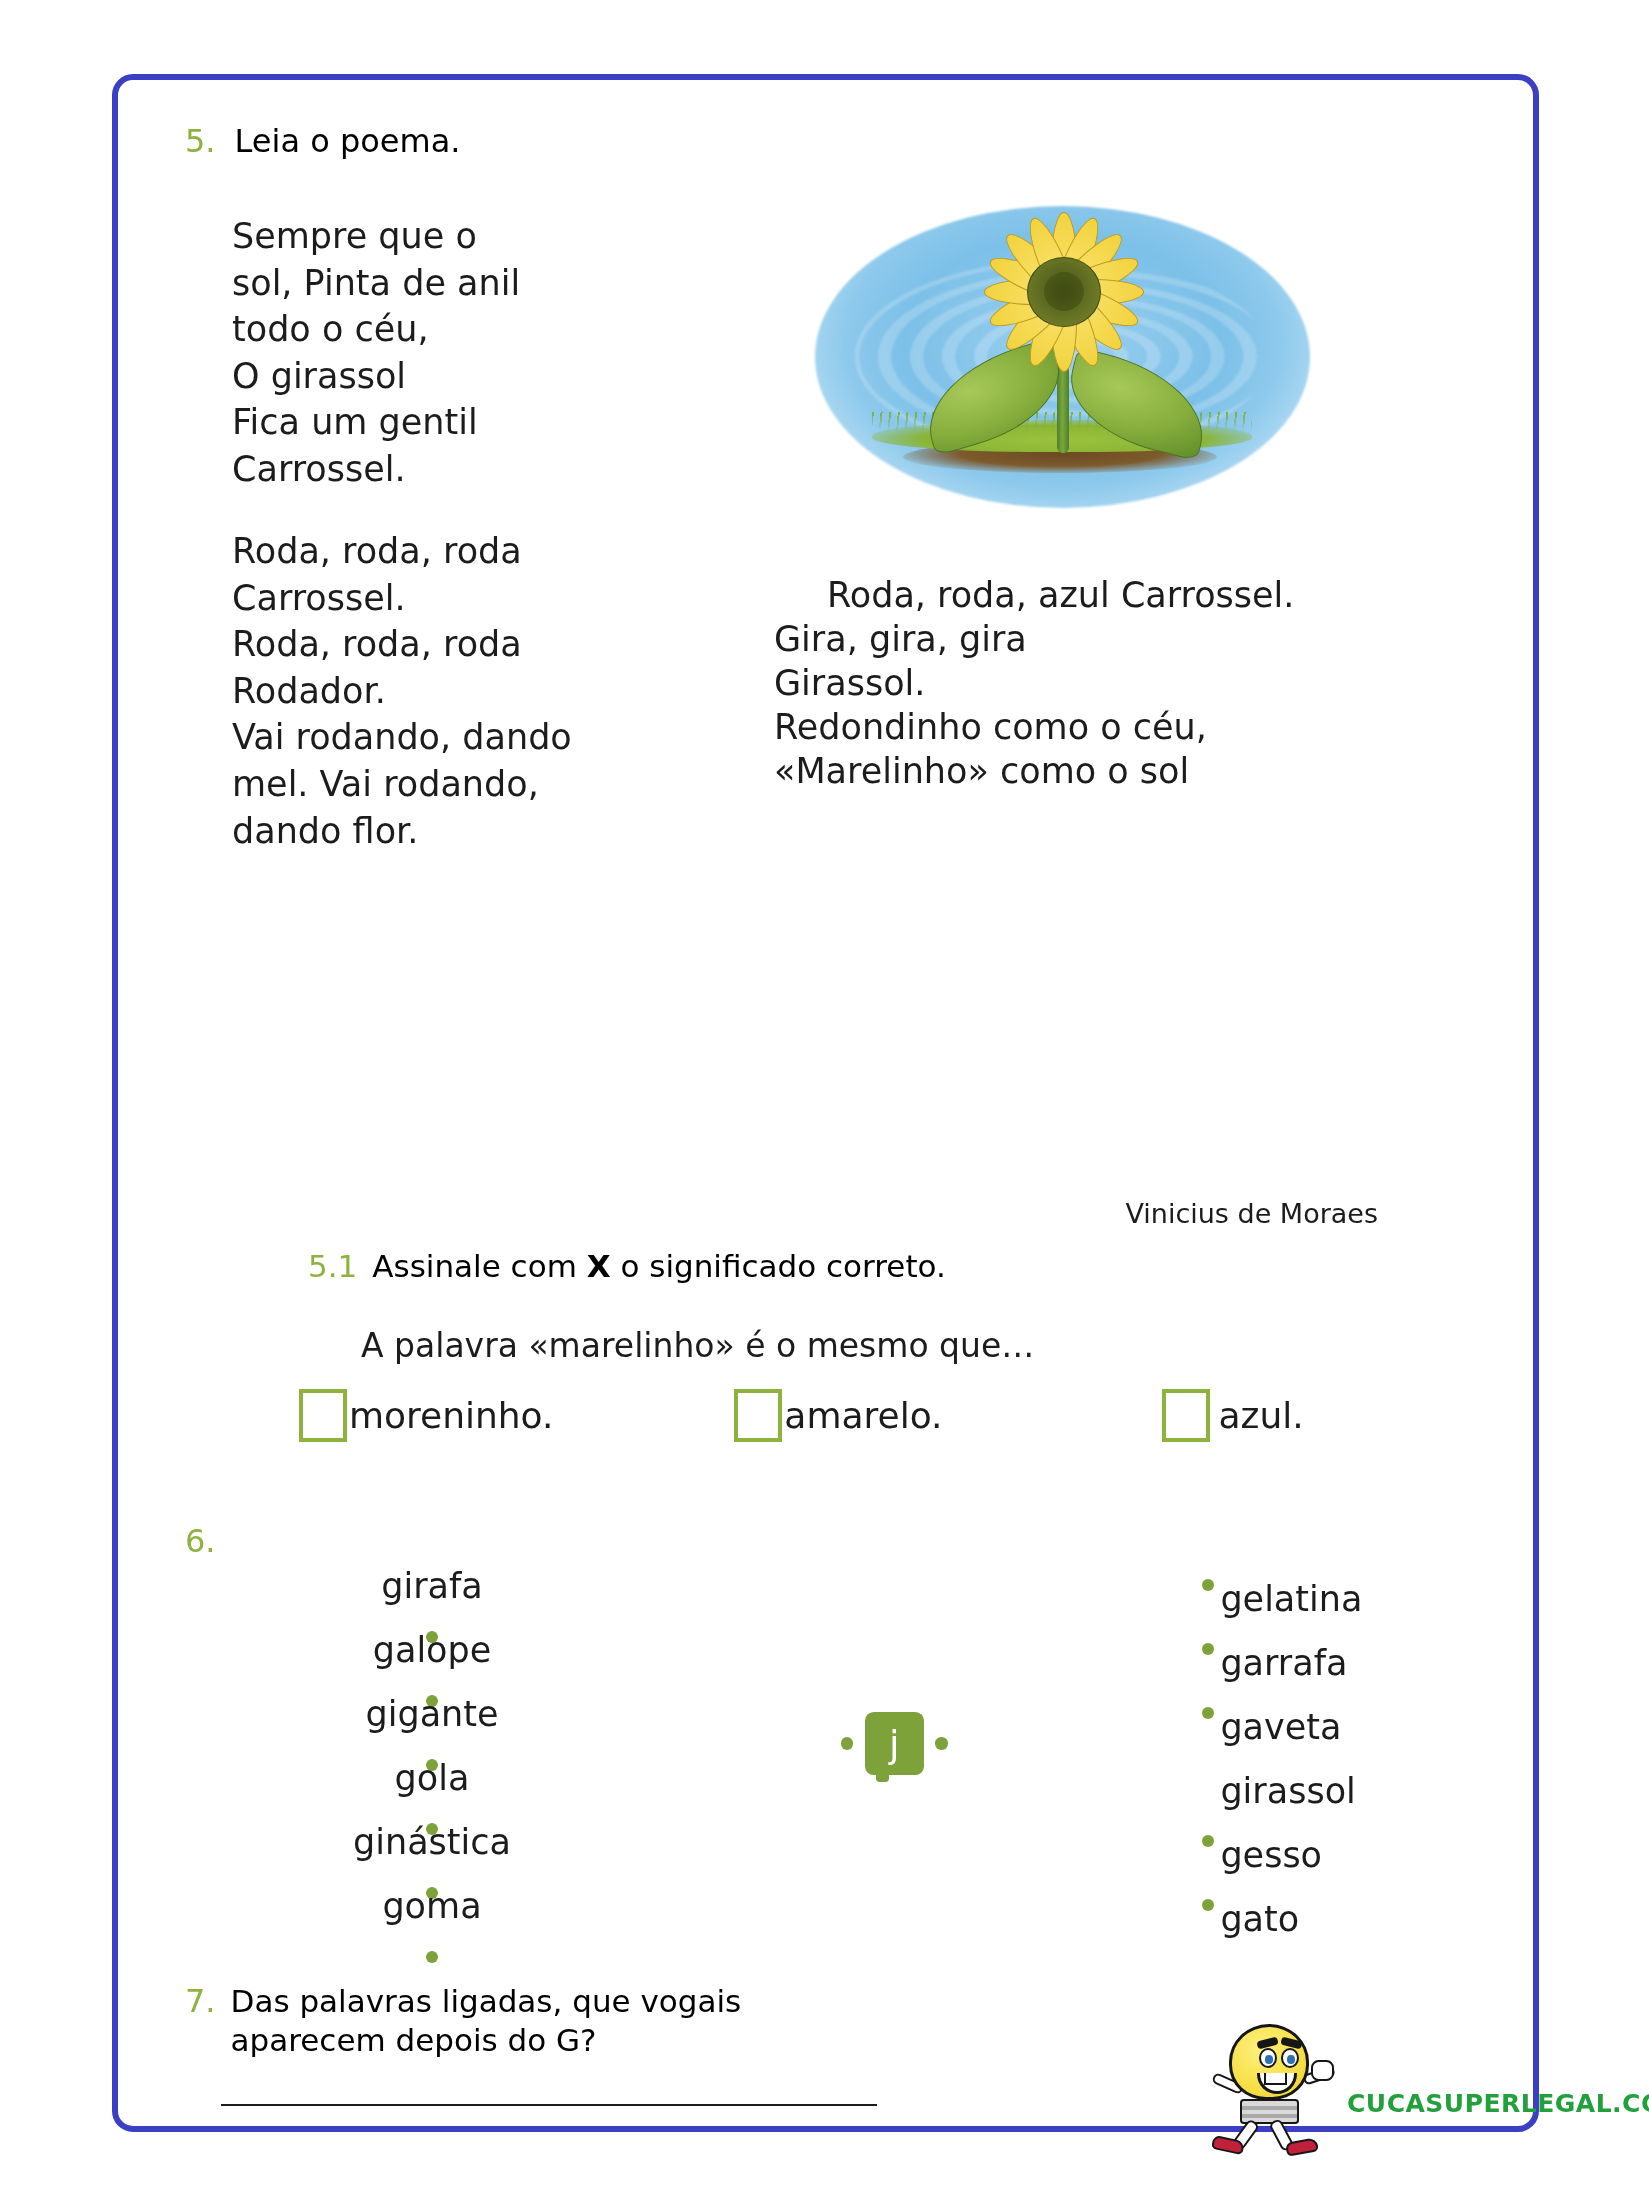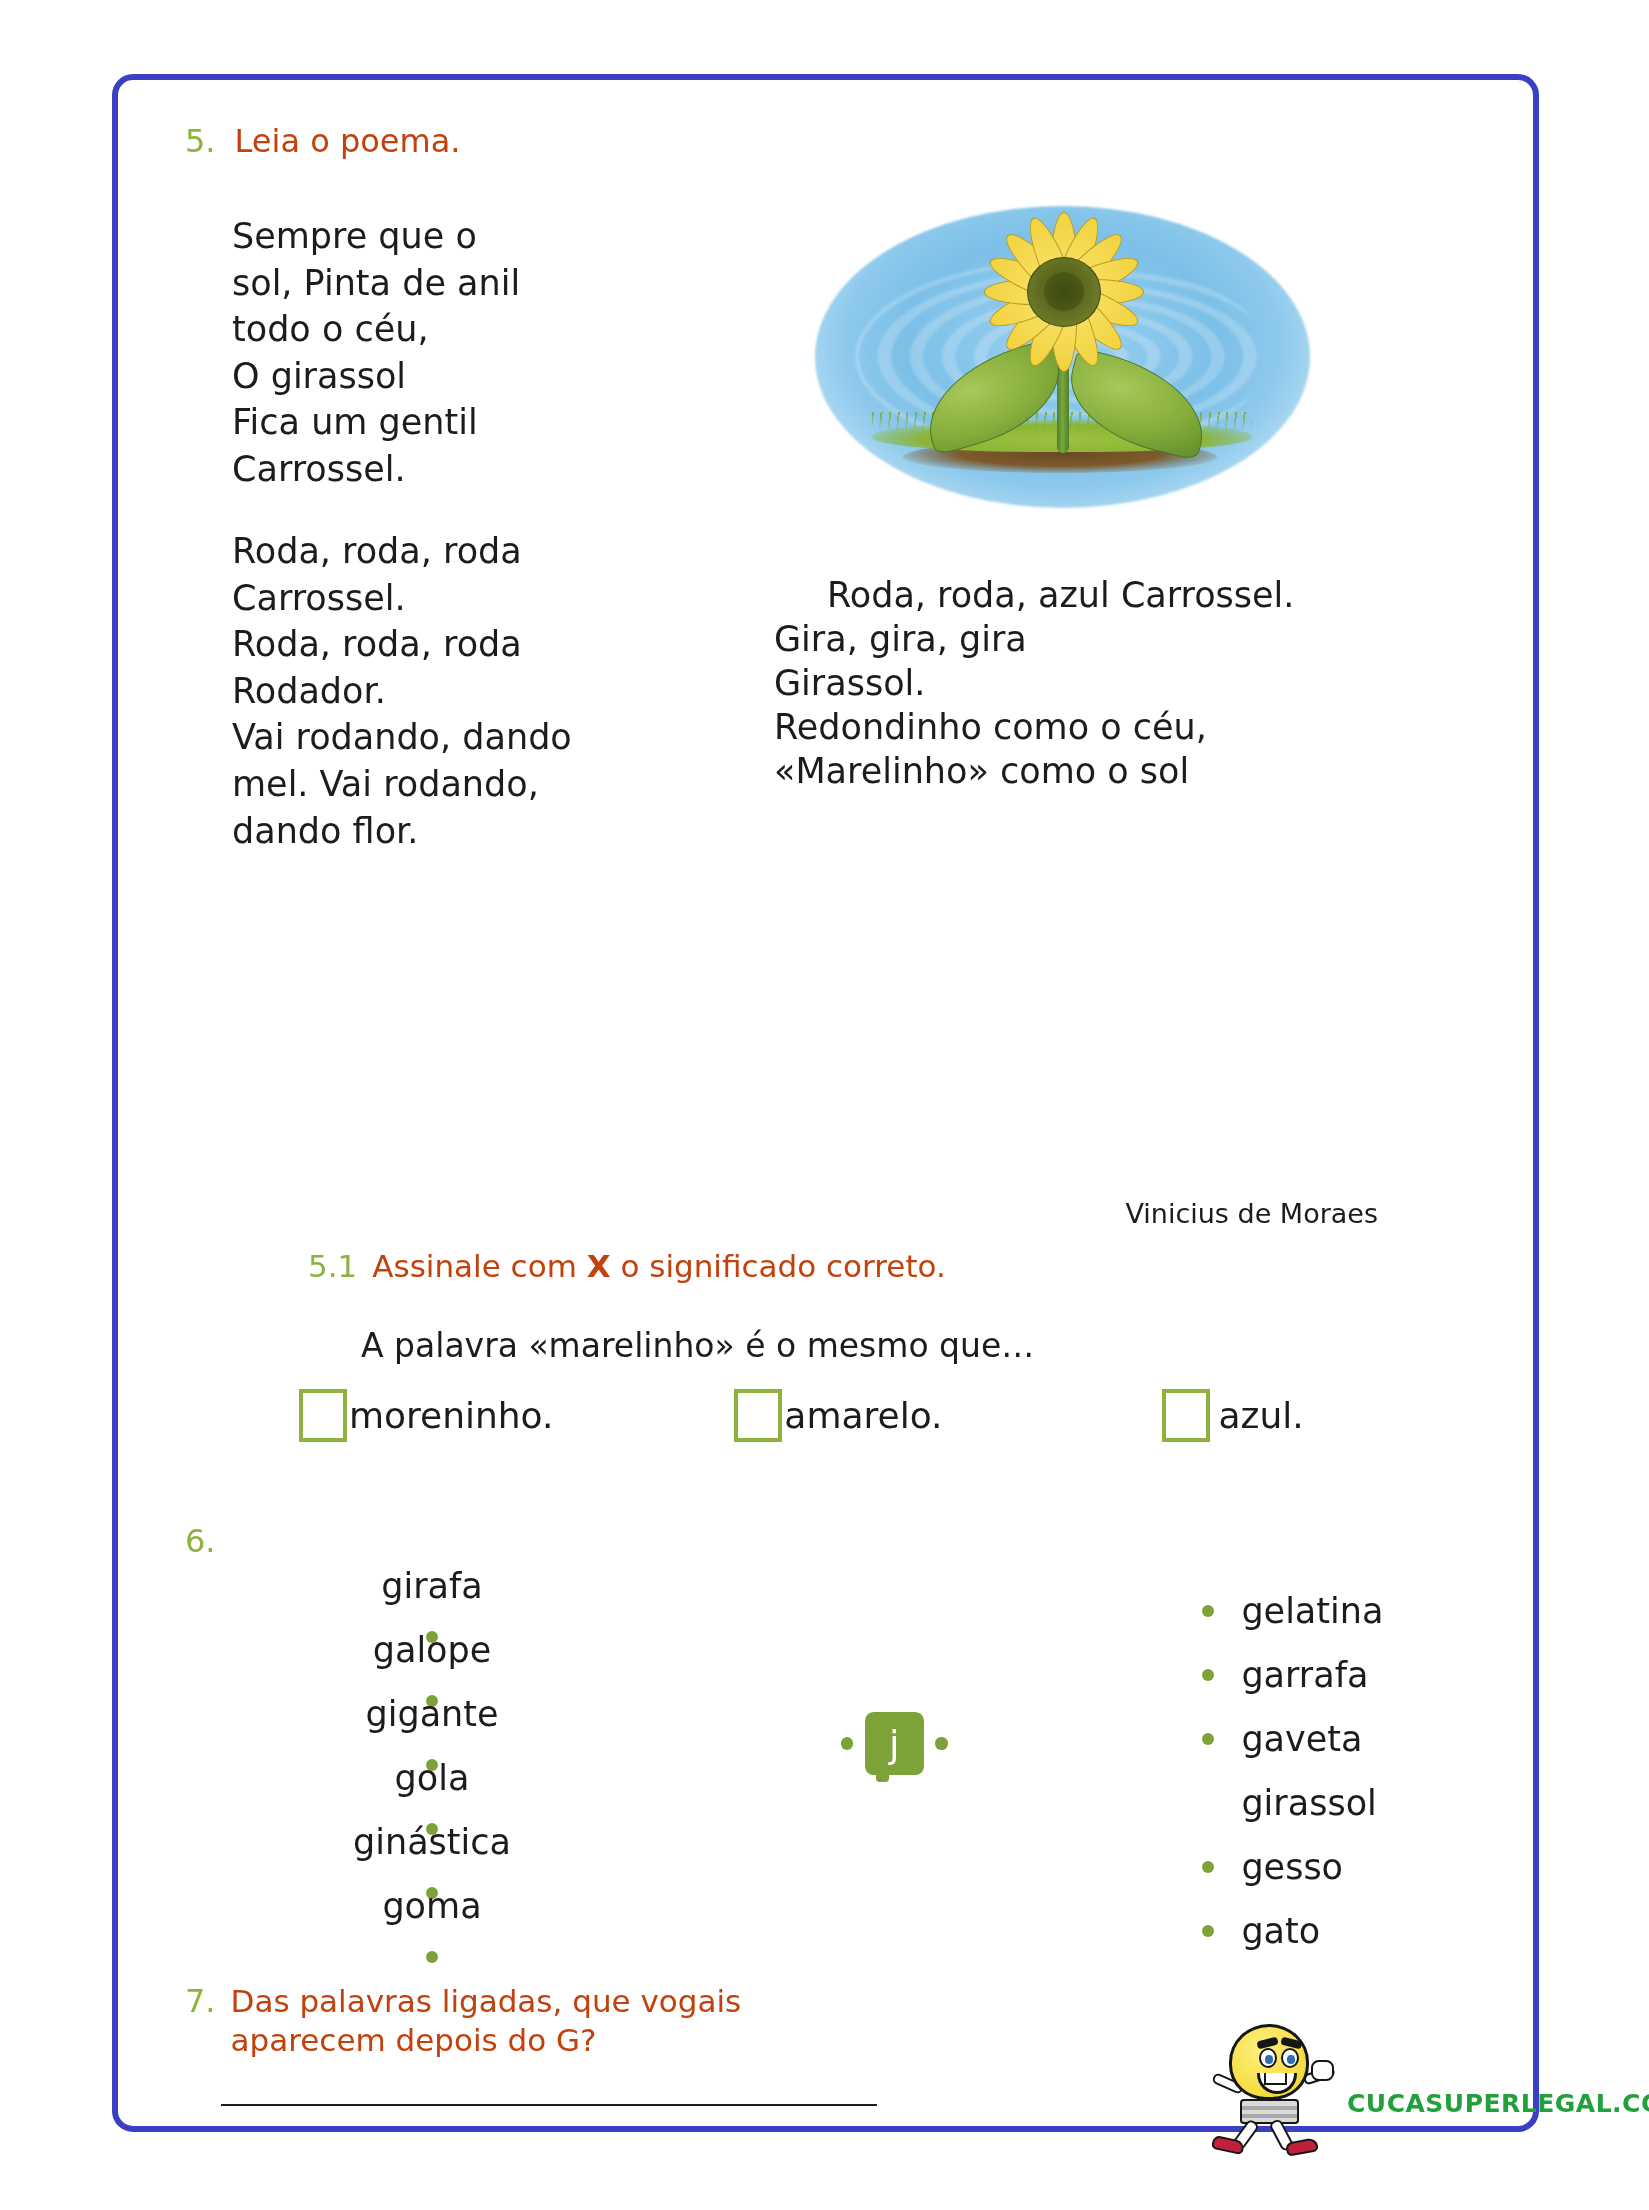--- a/index.html
+++ b/index.html
@@ -17,21 +17,21 @@
     background: #fff;
   }
   .content { position: relative; width: 100%; height: 100%; }
 
   .qnum {
     color: #8DB23E;
     font-size: 32px;
     font-weight: 400;
   }
   .qtext {
-    color: #c2410c;
+    color: #000000;
     font-size: 32px;
   }
 
   
   .q5head {
     position: absolute;
     left: 67px; top: 42px;
     display: flex; gap: 19px; align-items: baseline;
   }
 
@@ -200,21 +200,21 @@
     position:absolute; left: 143px; top: 0; width: 342px;
   }
   .col-left .row {
     height: 64px; display:flex; align-items:center; justify-content:flex-end; gap: 25px; flex-direction: column;
   }
   .col-left .w { font-size: 35px; color:#1c1c1c; }
   .col-right {
     position:absolute; left: 1084px; top: 0; width: 323px;
   }
   .col-right .row {
-    height: 64px; display:flex; align-items:center; gap: 27px;
+    height: 64px; display:flex; align-items:flex-start; gap: 6px;
   }
   .col-right .w { font-size: 35px; color:#1c1c1c; }
   .dot {
     width: 12.4px; height: 12.4px; border-radius: 50%;
     background: #7EA23A; flex: 0 0 auto;
   }
   .dot.hidden { visibility: hidden; }
 
   .jbox-wrap {
     position: absolute; left: 723px; top: 1632px;

